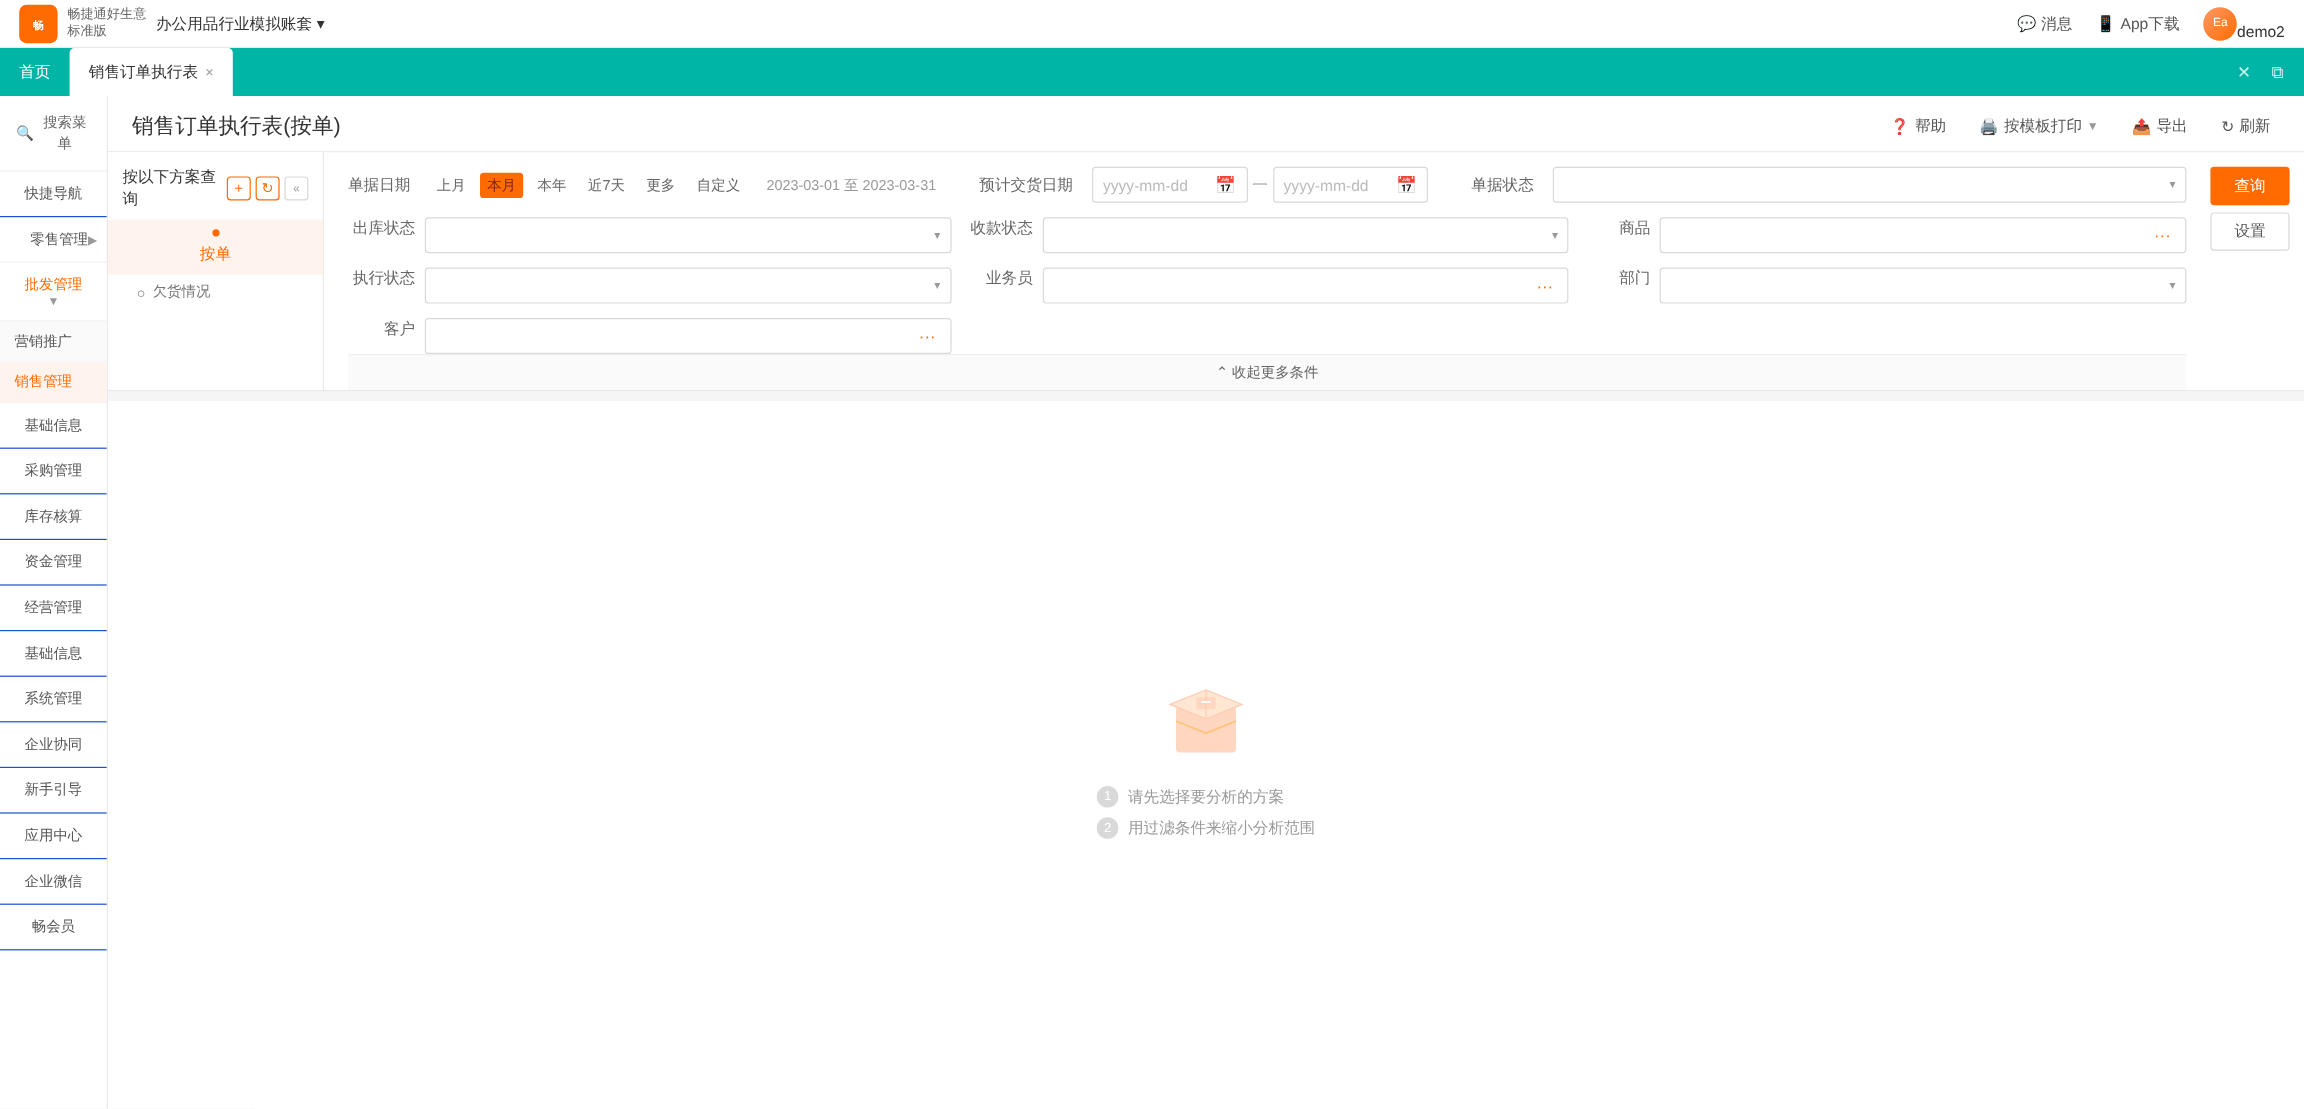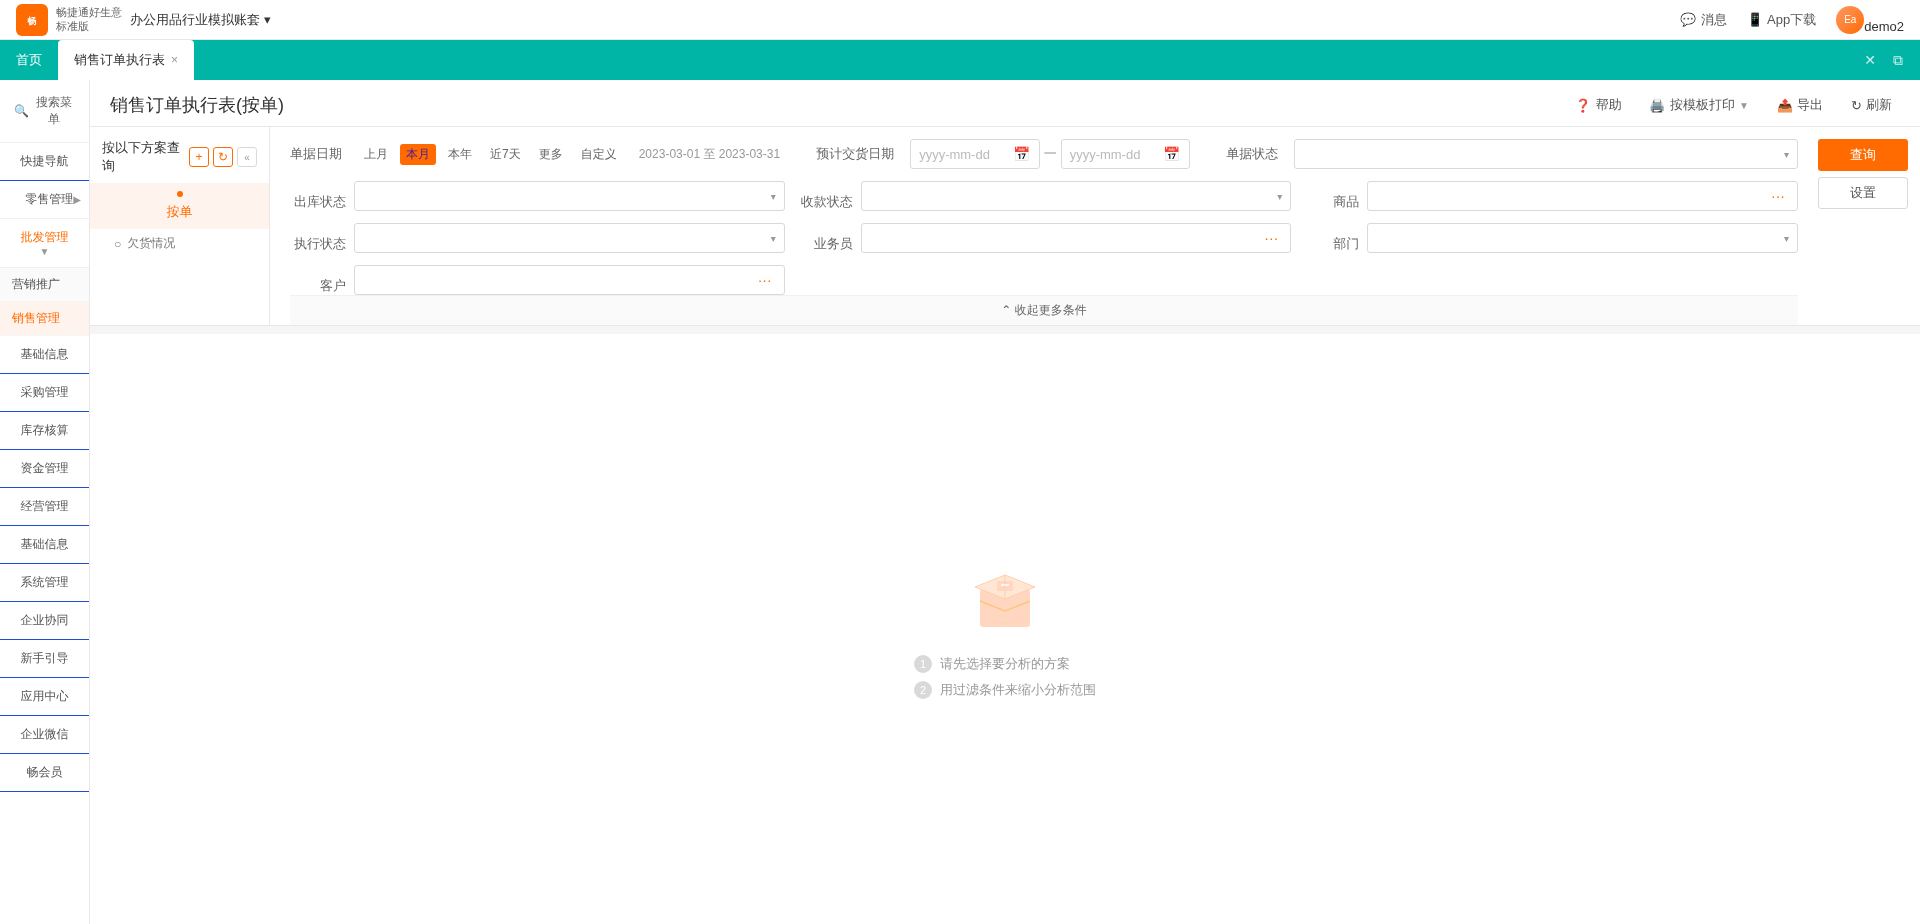--- a/index.html
+++ b/index.html
@@ -286,21 +286,21 @@
       padding: 2px 6px;
       border-radius: 3px;
       cursor: pointer;
       font-size: 12px;
       color: #666;
       border: none;
       background: none;
     }
     .date-period-btn.active {
       background: #ff6b00;
-      color: #4c1d95;
+      color: #7f1d1d;
       border-radius: 3px;
     }
 
     
     .scheme-sidebar {
       width: 180px;
       background: white;
       border-right: 1px solid #e8e8e8;
       padding: 12px 0;
       flex-shrink: 0;
@@ -418,21 +418,21 @@
       font-size: 11px;
       flex-shrink: 0;
     }
 
     
     .query-btn {
       background: #ff6b00;
       color: white;
       border: none;
       border-radius: 3px;
-      padding: 6px 32px;
+      padding: 6px 20px;
       font-size: 13px;
       cursor: pointer;
       height: 32px;
     }
     .settings-btn {
       background: white;
       color: #555;
       border: 1px solid #d9d9d9;
       border-radius: 3px;
       padding: 6px 16px;
@@ -461,21 +461,21 @@
 
     
     .filter-grid-row {
       display: grid;
       grid-template-columns: 1fr 1fr 1fr;
       gap: 12px;
       padding: 0;
     }
     .filter-cell {
       display: flex;
-      align-items: flex-end;
+      align-items: flex-start;
       gap: 8px;
     }
     .filter-cell .filter-label {
       min-width: 56px;
       text-align: right;
     }
     .more-dots {
       color: #ff6b00;
       cursor: pointer;
       font-size: 14px;

